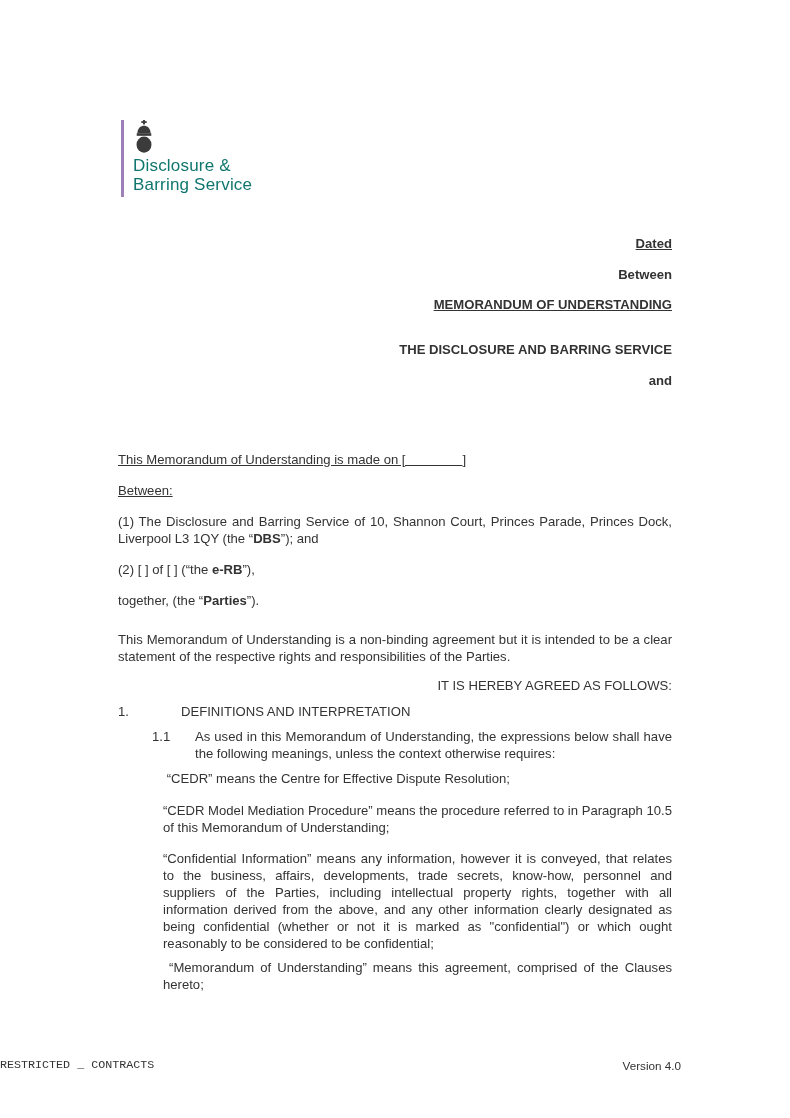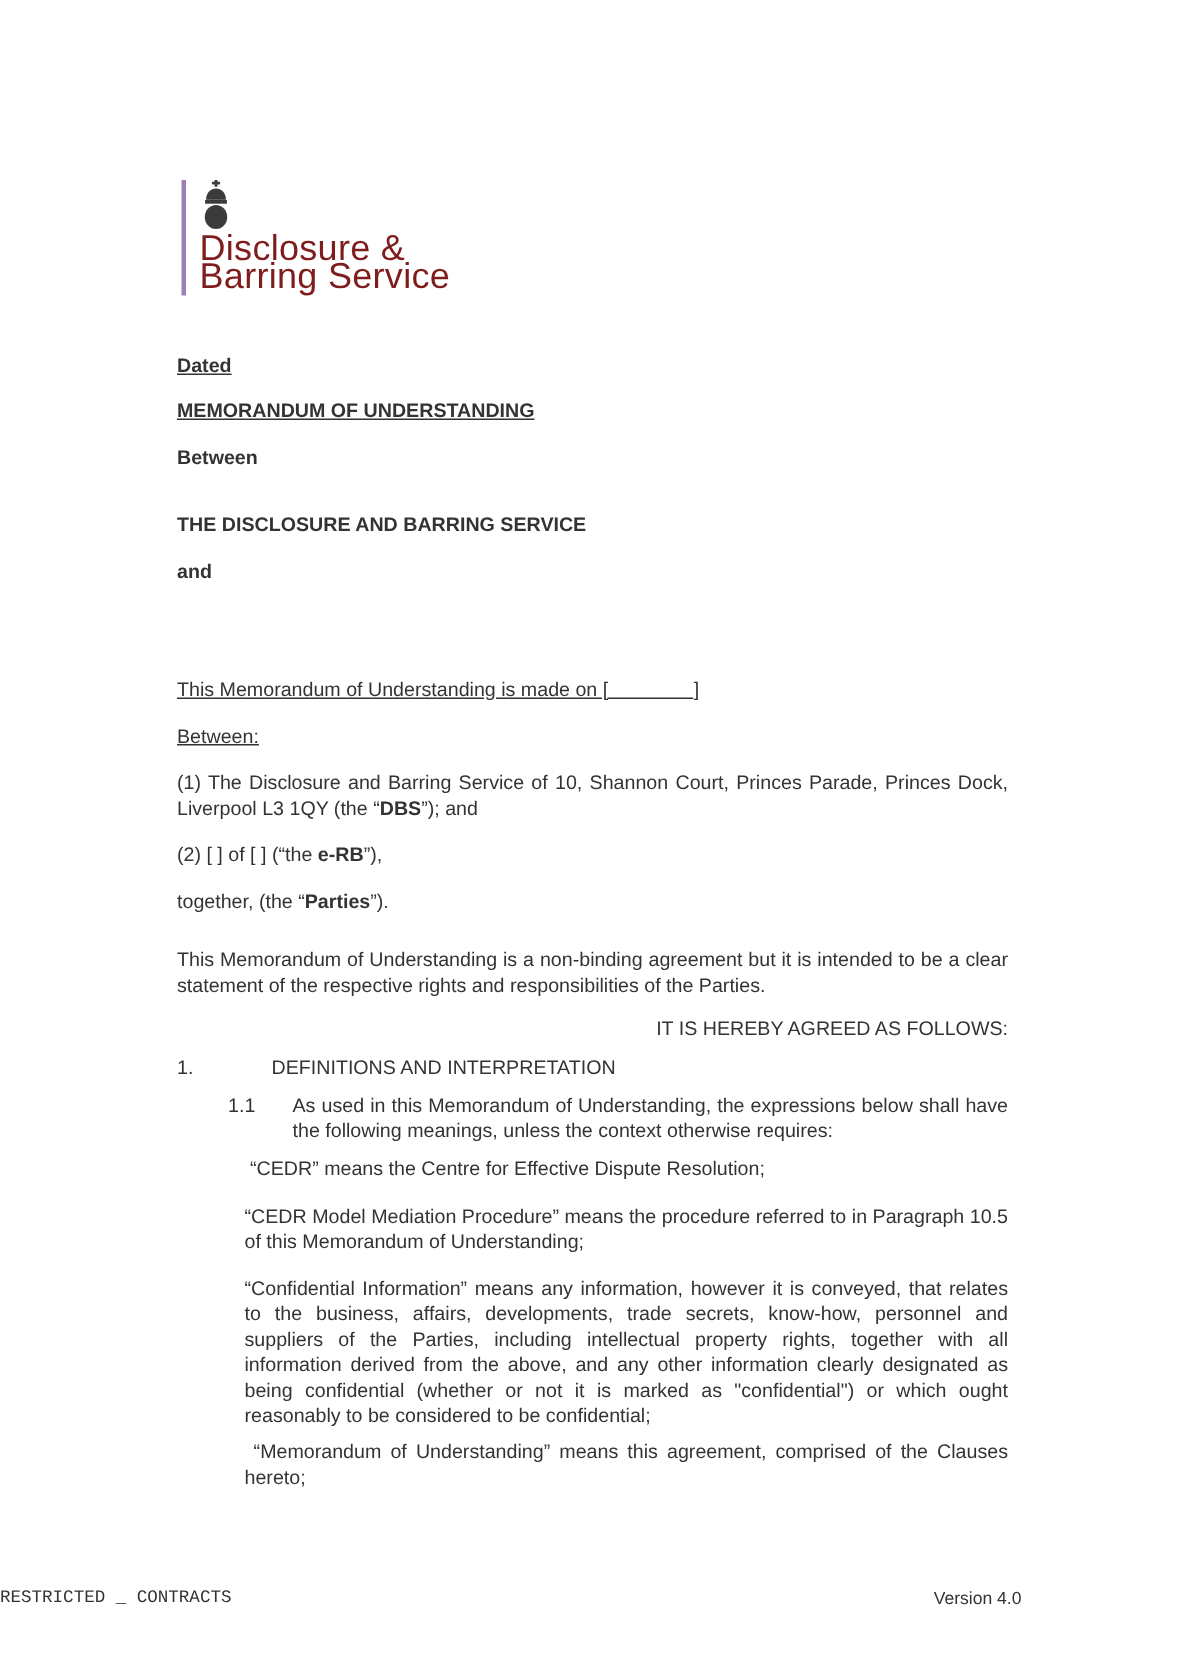--- a/index.html
+++ b/index.html
@@ -15,24 +15,24 @@
     line-height:17px;
     color:#333333;
     overflow:hidden;
   }
 
   
   .logo { display:flex; height:77px; margin-left:3px; }
   .logo-bar { width:3px; background:#9d80b8; margin-right:9px; flex:0 0 3px; }
   .logo-right { display:flex; flex-direction:column; }
   .crest { width:20px; height:33px; margin-left:1px; fill:#3b3b3b; }
-  .logo-text { font-size:24px; line-height:19px; color:#7f1d1d; margin-top:3px; letter-spacing:0.2px; }
+  .logo-text { font-size:17px; line-height:19px; color:#0f766e; margin-top:3px; letter-spacing:0.2px; }
 
   
-  .h { text-align:left; font-weight:bold; line-height:14px; }
+  .h { text-align:right; font-weight:bold; line-height:14px; }
   .h1 { margin-top:40px; }
   .h2 { margin-top:16px; }
   .h3 { margin-top:17px; }
   .h4 { margin-top:31px; }
   .h5 { margin-top:17px; }
   .u  { text-decoration:underline; }
 
   
   p { margin-top:14px; text-align:justify; }
   .made-on { margin-top:63px; text-align:left; }
@@ -75,22 +75,22 @@
         <ellipse cx="10" cy="25.4" rx="7.7" ry="8.3"></ellipse>
       </svg>
       <div class="logo-text">
         <div>Disclosure &amp;</div>
         <div>Barring Service</div>
       </div>
     </div>
   </div>
 
   <div class="h h1 u">Dated</div>
+  <div class="h h3">Between</div>
   <div class="h h2 u">MEMORANDUM OF UNDERSTANDING</div>
-  <div class="h h3">Between</div>
   <div class="h h4">THE DISCLOSURE AND BARRING SERVICE</div>
   <div class="h h5">and</div>
 
   <p class="made-on"><span class="u"><span>This Memorandum of Understanding is made on [</span><span class="blank"></span><span>]</span></span></p>
 
   <p><span class="u">Between:</span></p>
 
   <p><span>(1) The Disclosure and Barring Service of 10, Shannon Court, Princes Parade, Princes Dock, Liverpool L3 1QY (the “</span><span style="font-weight: bold;">DBS</span><span>”); and</span></p>
   <p><span>(2) [ ] of [ ] (“the </span><span style="font-weight: bold;">e-RB</span><span>”),</span></p>
   <p><span>together, (the “</span><span style="font-weight: bold;">Parties</span><span>”).</span></p>

